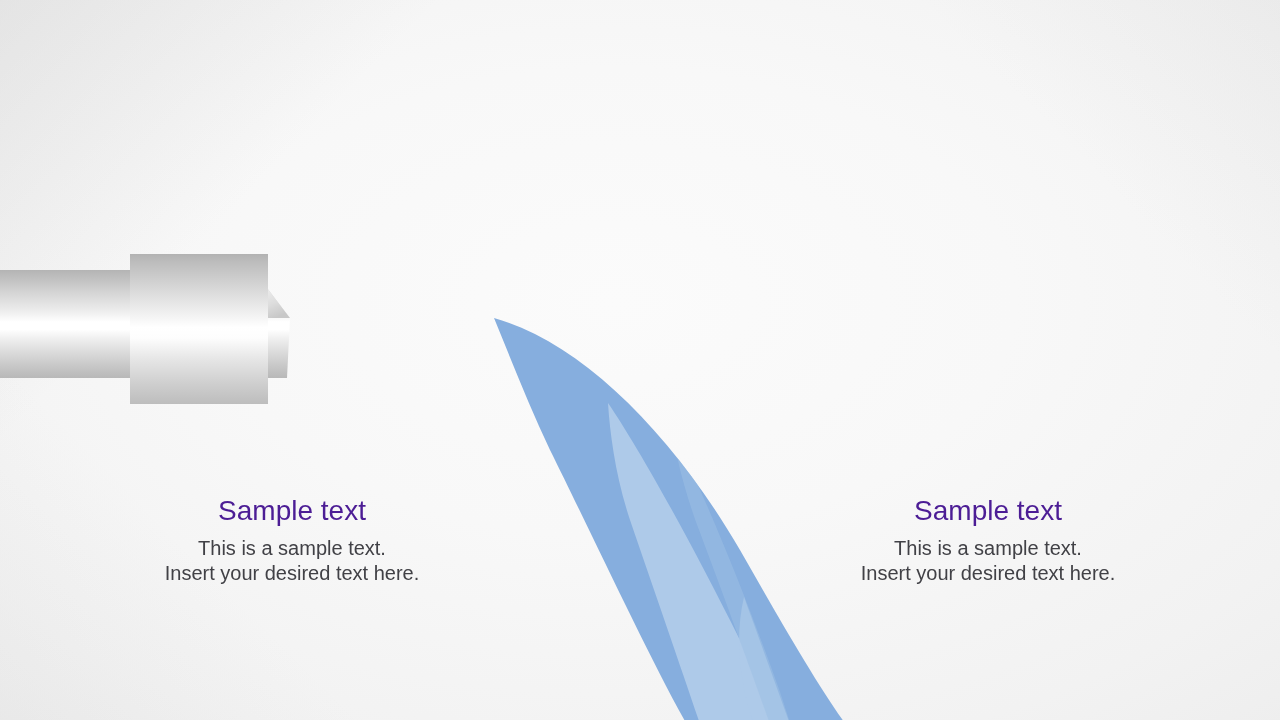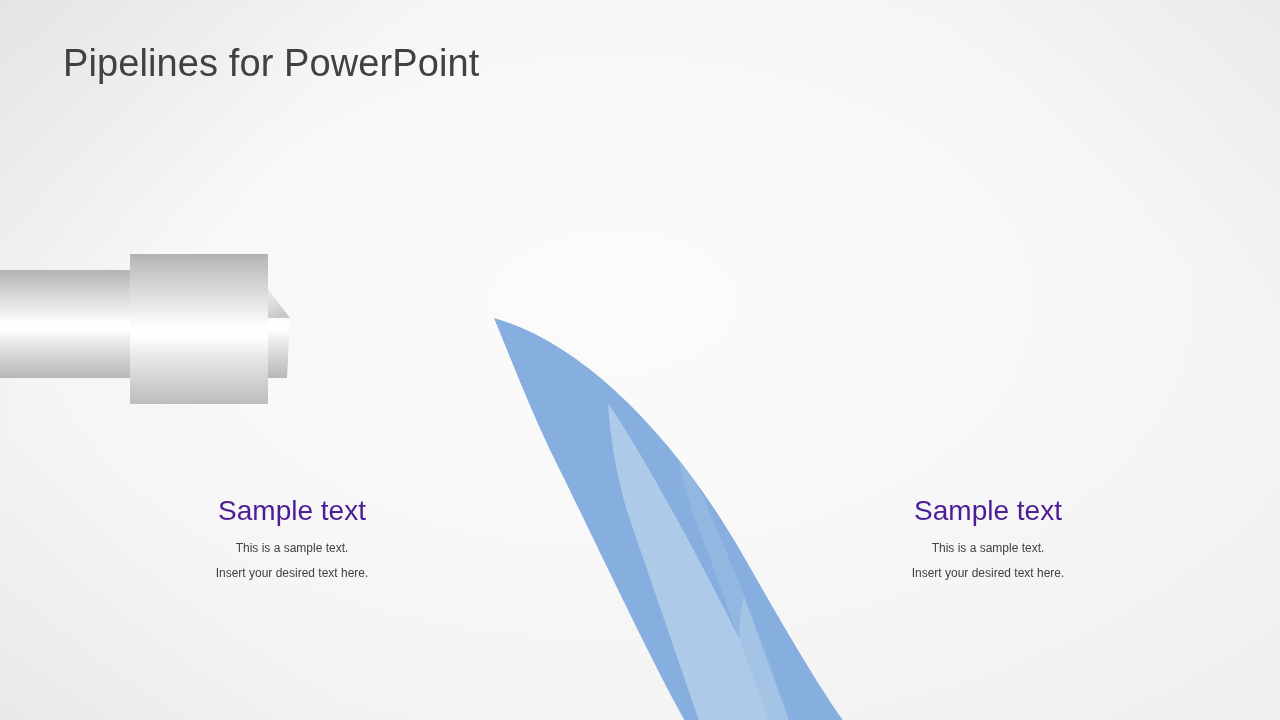--- a/index.html
+++ b/index.html
@@ -93,41 +93,40 @@
   }
   .text-block .tb-heading {
     font-size: 28px;
     font-weight: 400;
     line-height: 34px;
     color: #4c1d95;
     white-space: nowrap;
   }
   .text-block .tb-body {
     margin-top: 8px;
-    font-size: 12px;
+    font-size: 20px;
     font-weight: 400;
     line-height: 25px;
     color: #414146;
   }
   .text-block .tb-body > div {
     white-space: nowrap;
   }
 
   #text-left  { left: 142px; top: 494px; width: 300px; }
   #text-right { left: 838px; top: 494px; width: 300px; }
 </style>
 </head>
 <body>
 
 <div id="slide">
 
   <div class="bg-base"></div>
   <div class="bg-corner-tint"></div>
 
-  <div class="slide-title">Pipelines for PowerPoint</div>
 
   <div class="pipe-group">
     <svg class="pipe-svg" width="560" height="170" viewBox="0 0 560 170" xmlns="http://www.w3.org/2000/svg">
       <defs>
 
         <linearGradient id="gPipe" x1="0" y1="0" x2="0" y2="1">
           <stop offset="0.00" stop-color="#b4b4b4"></stop>
           <stop offset="0.06" stop-color="#bdbdbd"></stop>
           <stop offset="0.22" stop-color="#d6d6d6"></stop>
           <stop offset="0.38" stop-color="#ededed"></stop>

